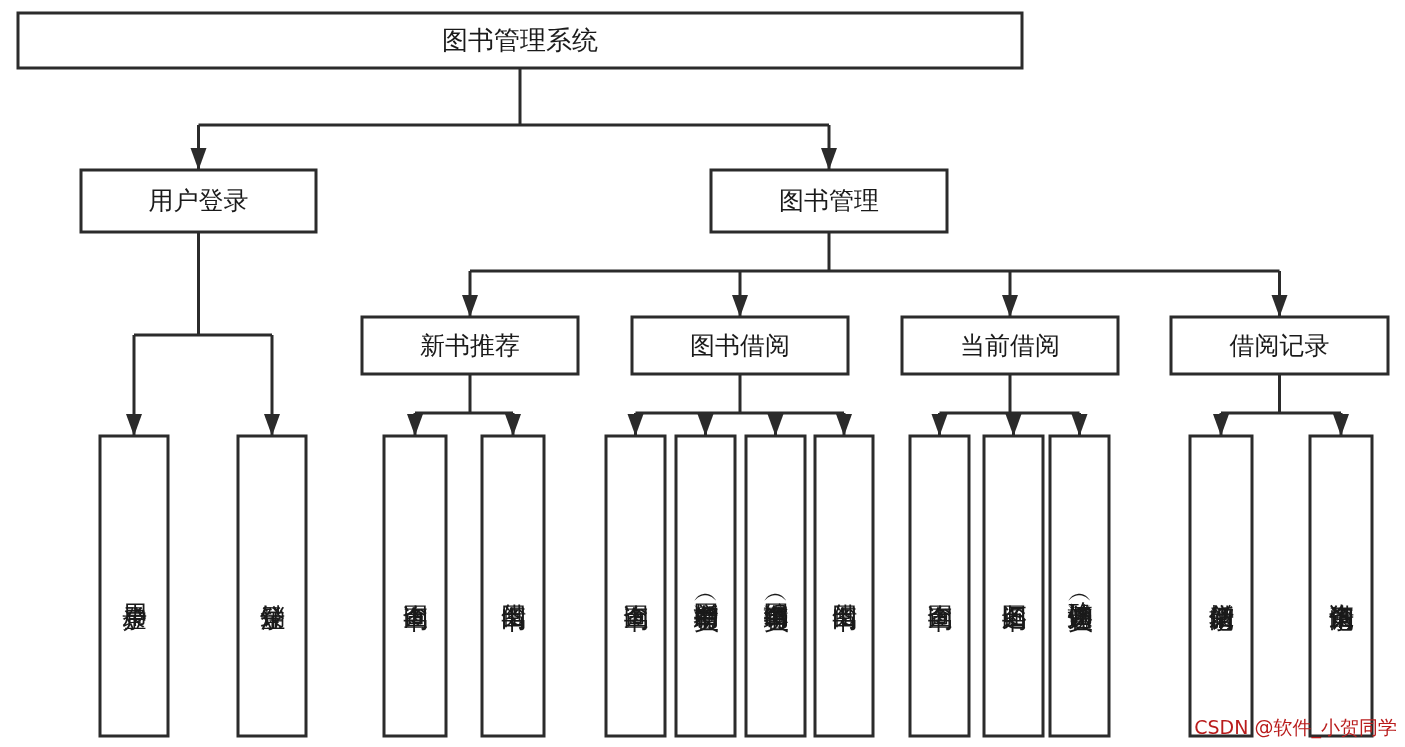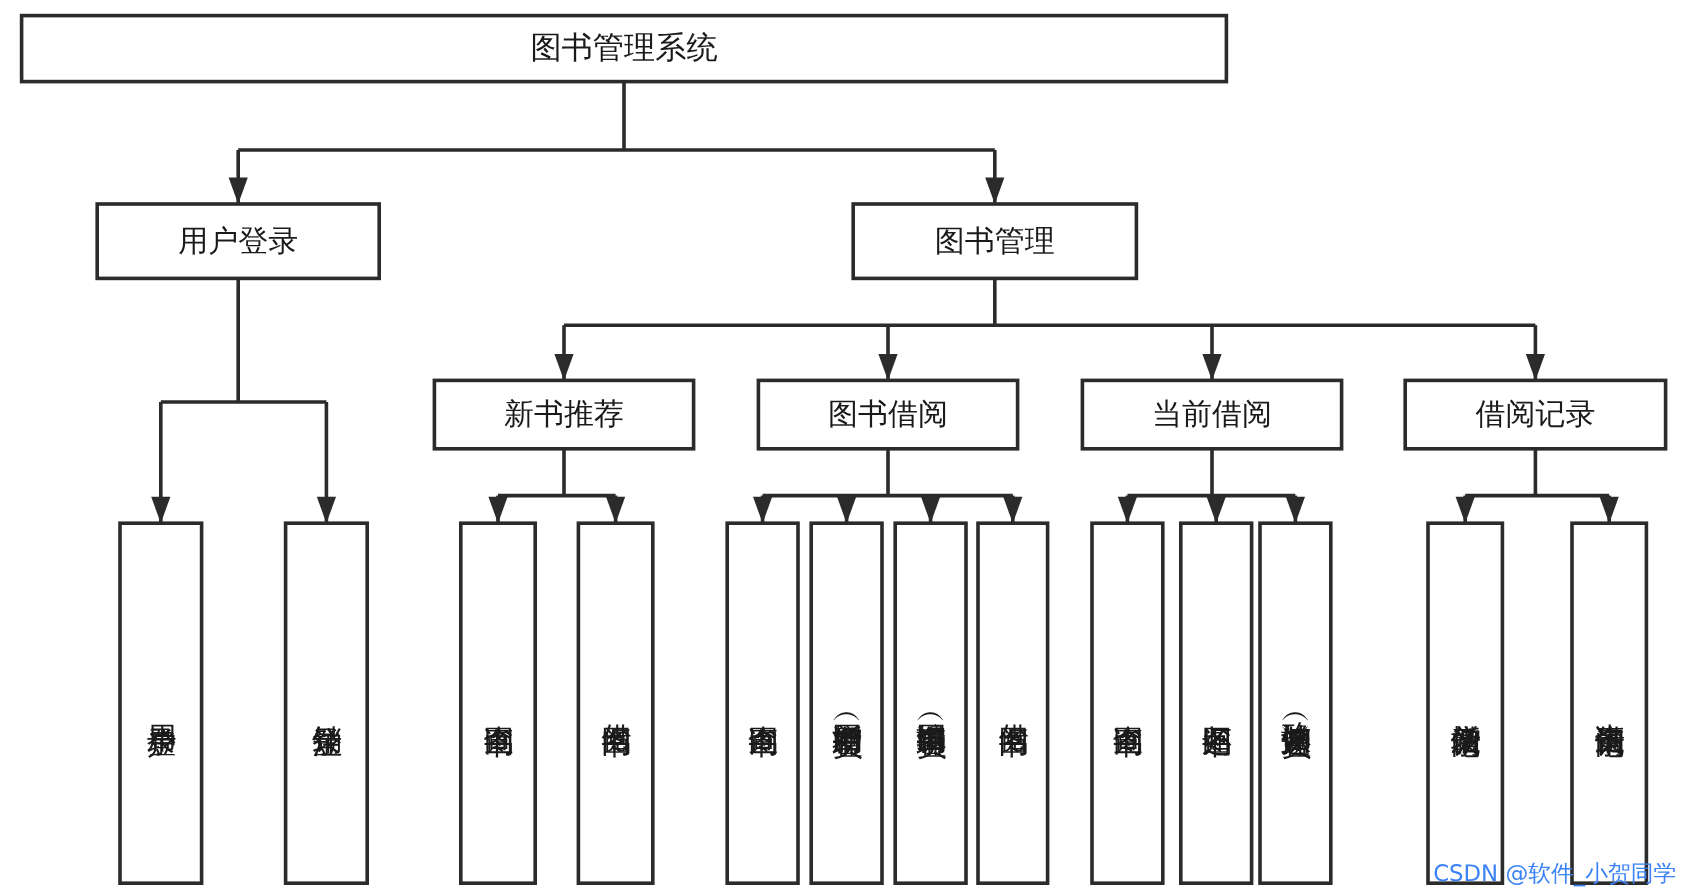--- a/index.html
+++ b/index.html
@@ -29,21 +29,21 @@
     text-orientation:upright;
     font-family:"DejaVu Sans","Liberation Sans",sans-serif;
     font-size:25px;line-height:1.06;color:#1a1a1a;
     letter-spacing:1px;
     white-space:nowrap;
     pointer-events:none;
   }
   .watermark{
     position:absolute;right:8px;bottom:6px;
     font-family:"DejaVu Sans","Liberation Sans",sans-serif;
-    font-size:19px;color:#3b82f6;white-space:nowrap;
+    font-size:19px;color:#b91c1c;white-space:nowrap;
   }
 </style>
 </head>
 <body>
 
 <div id="diagram-root">
 
   <svg id="tree-svg" viewBox="0 0 1405 747">
     <defs></defs>
 

